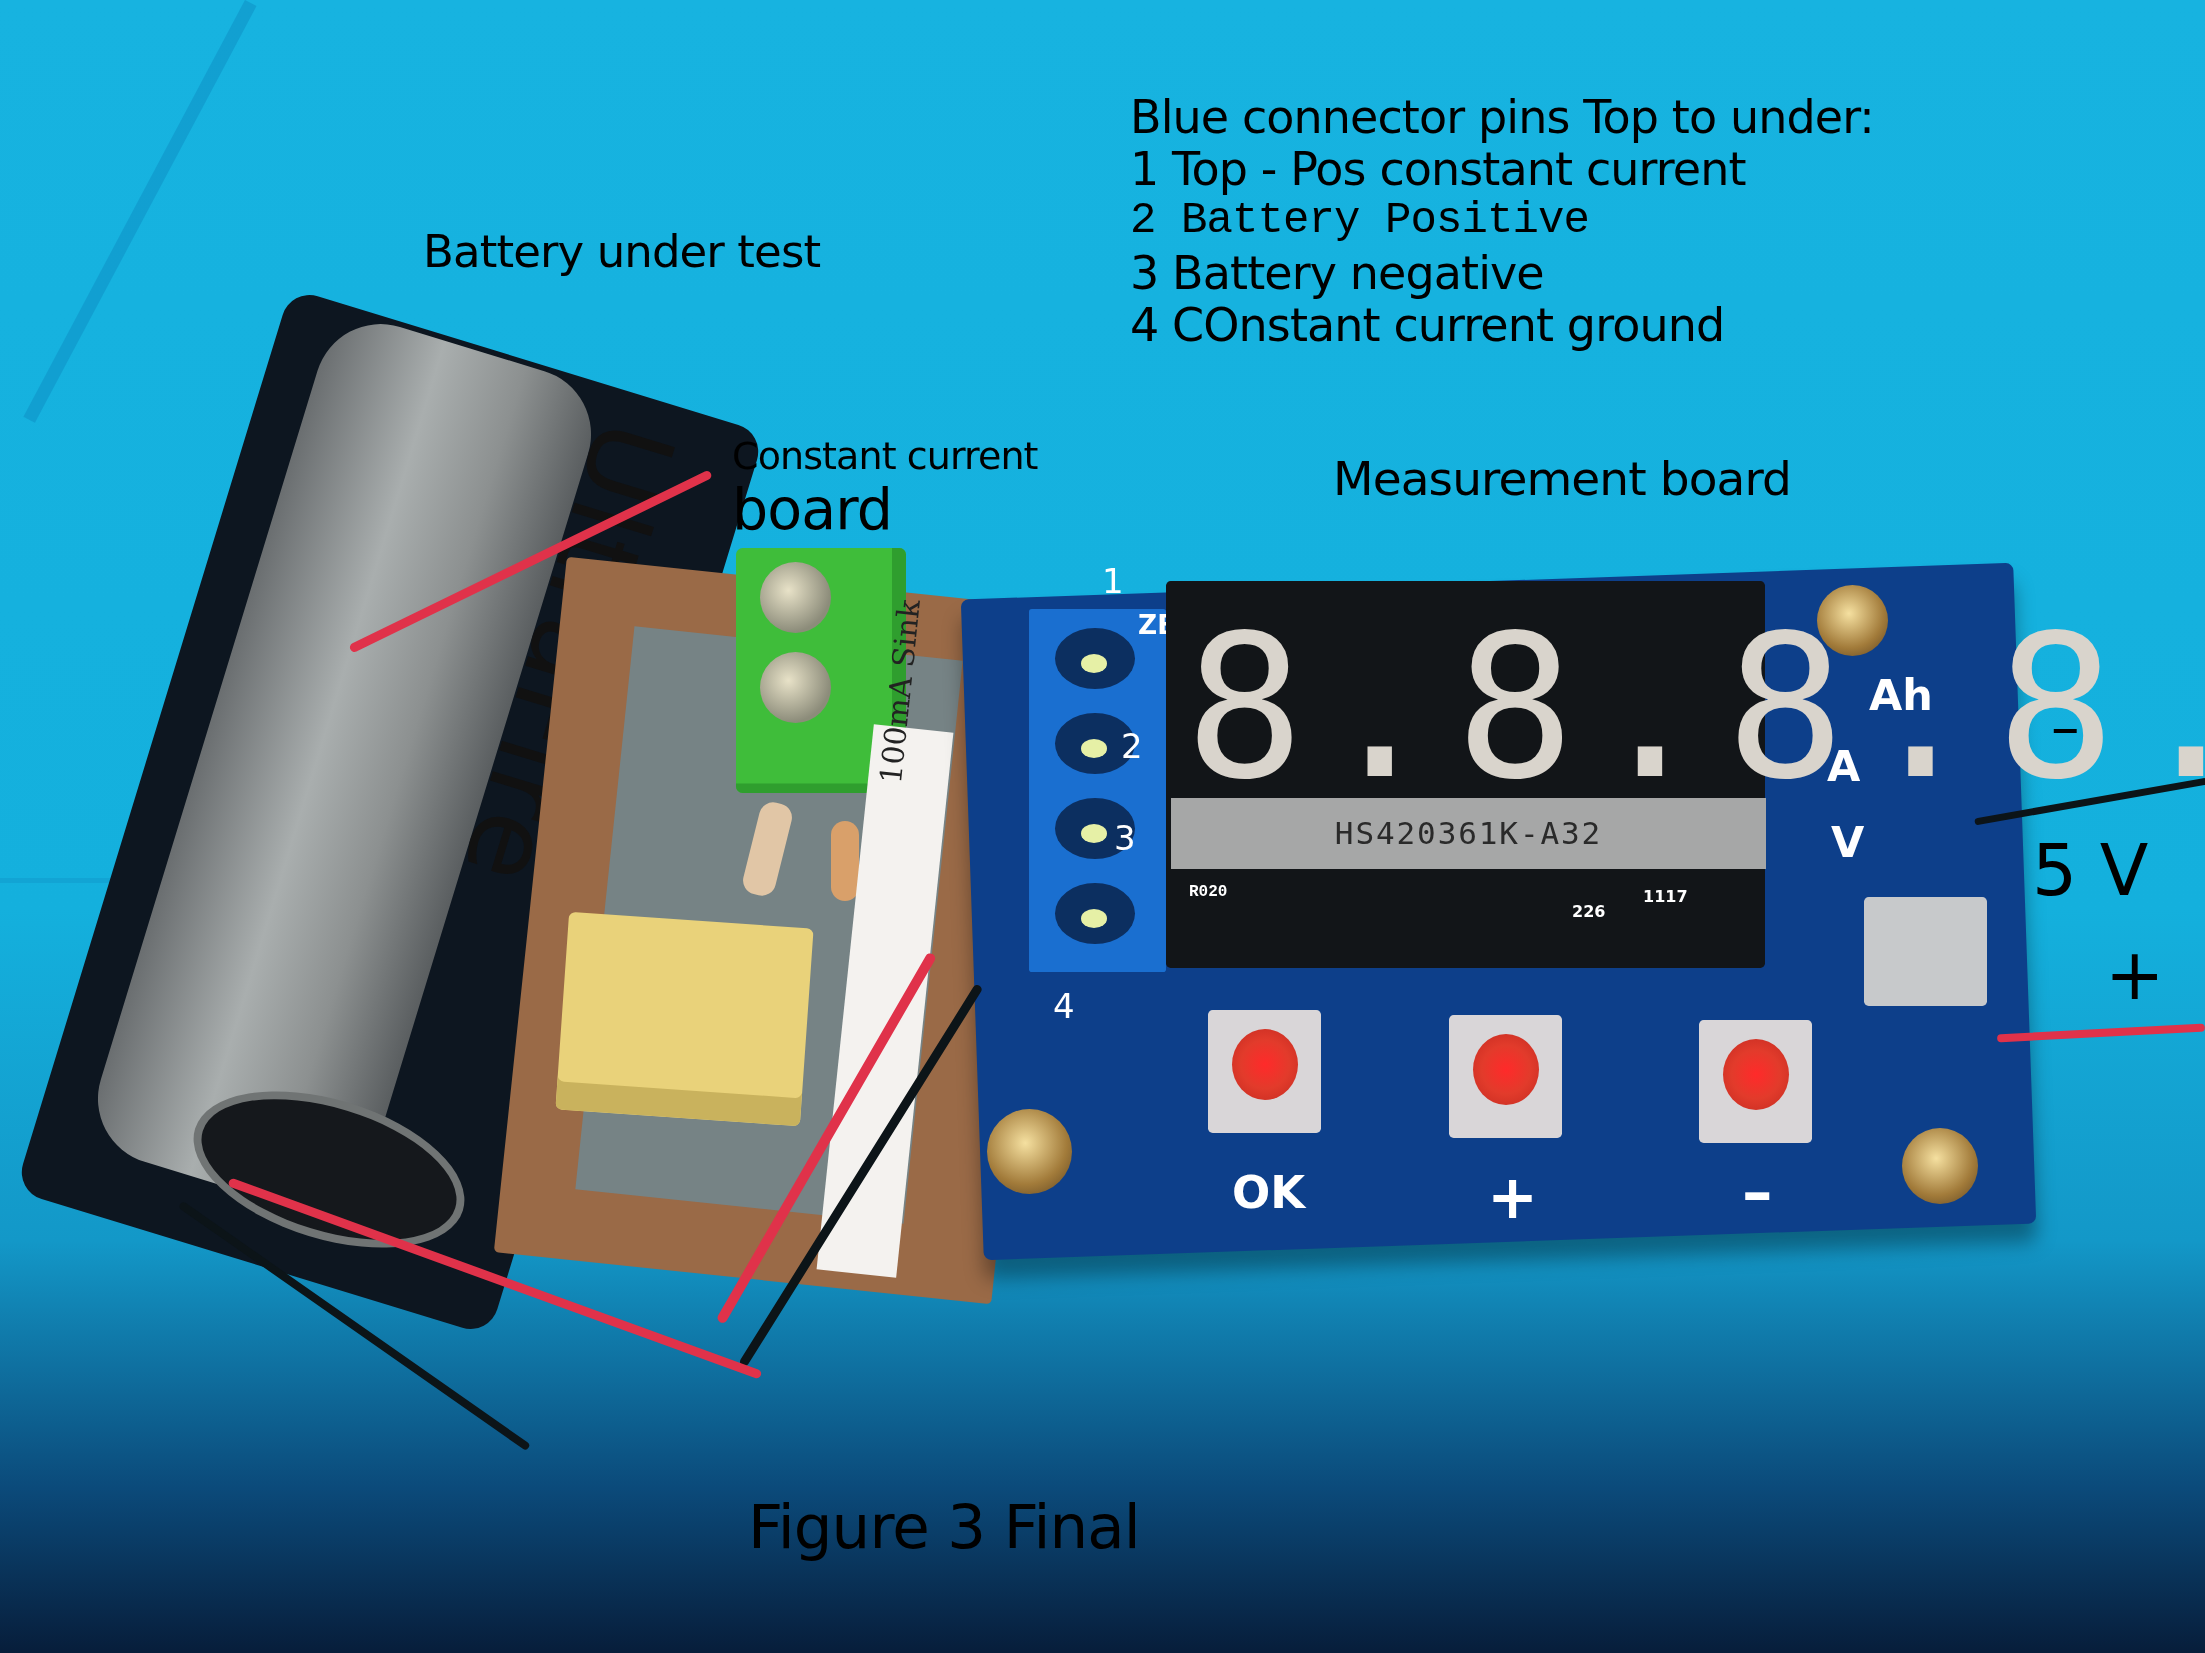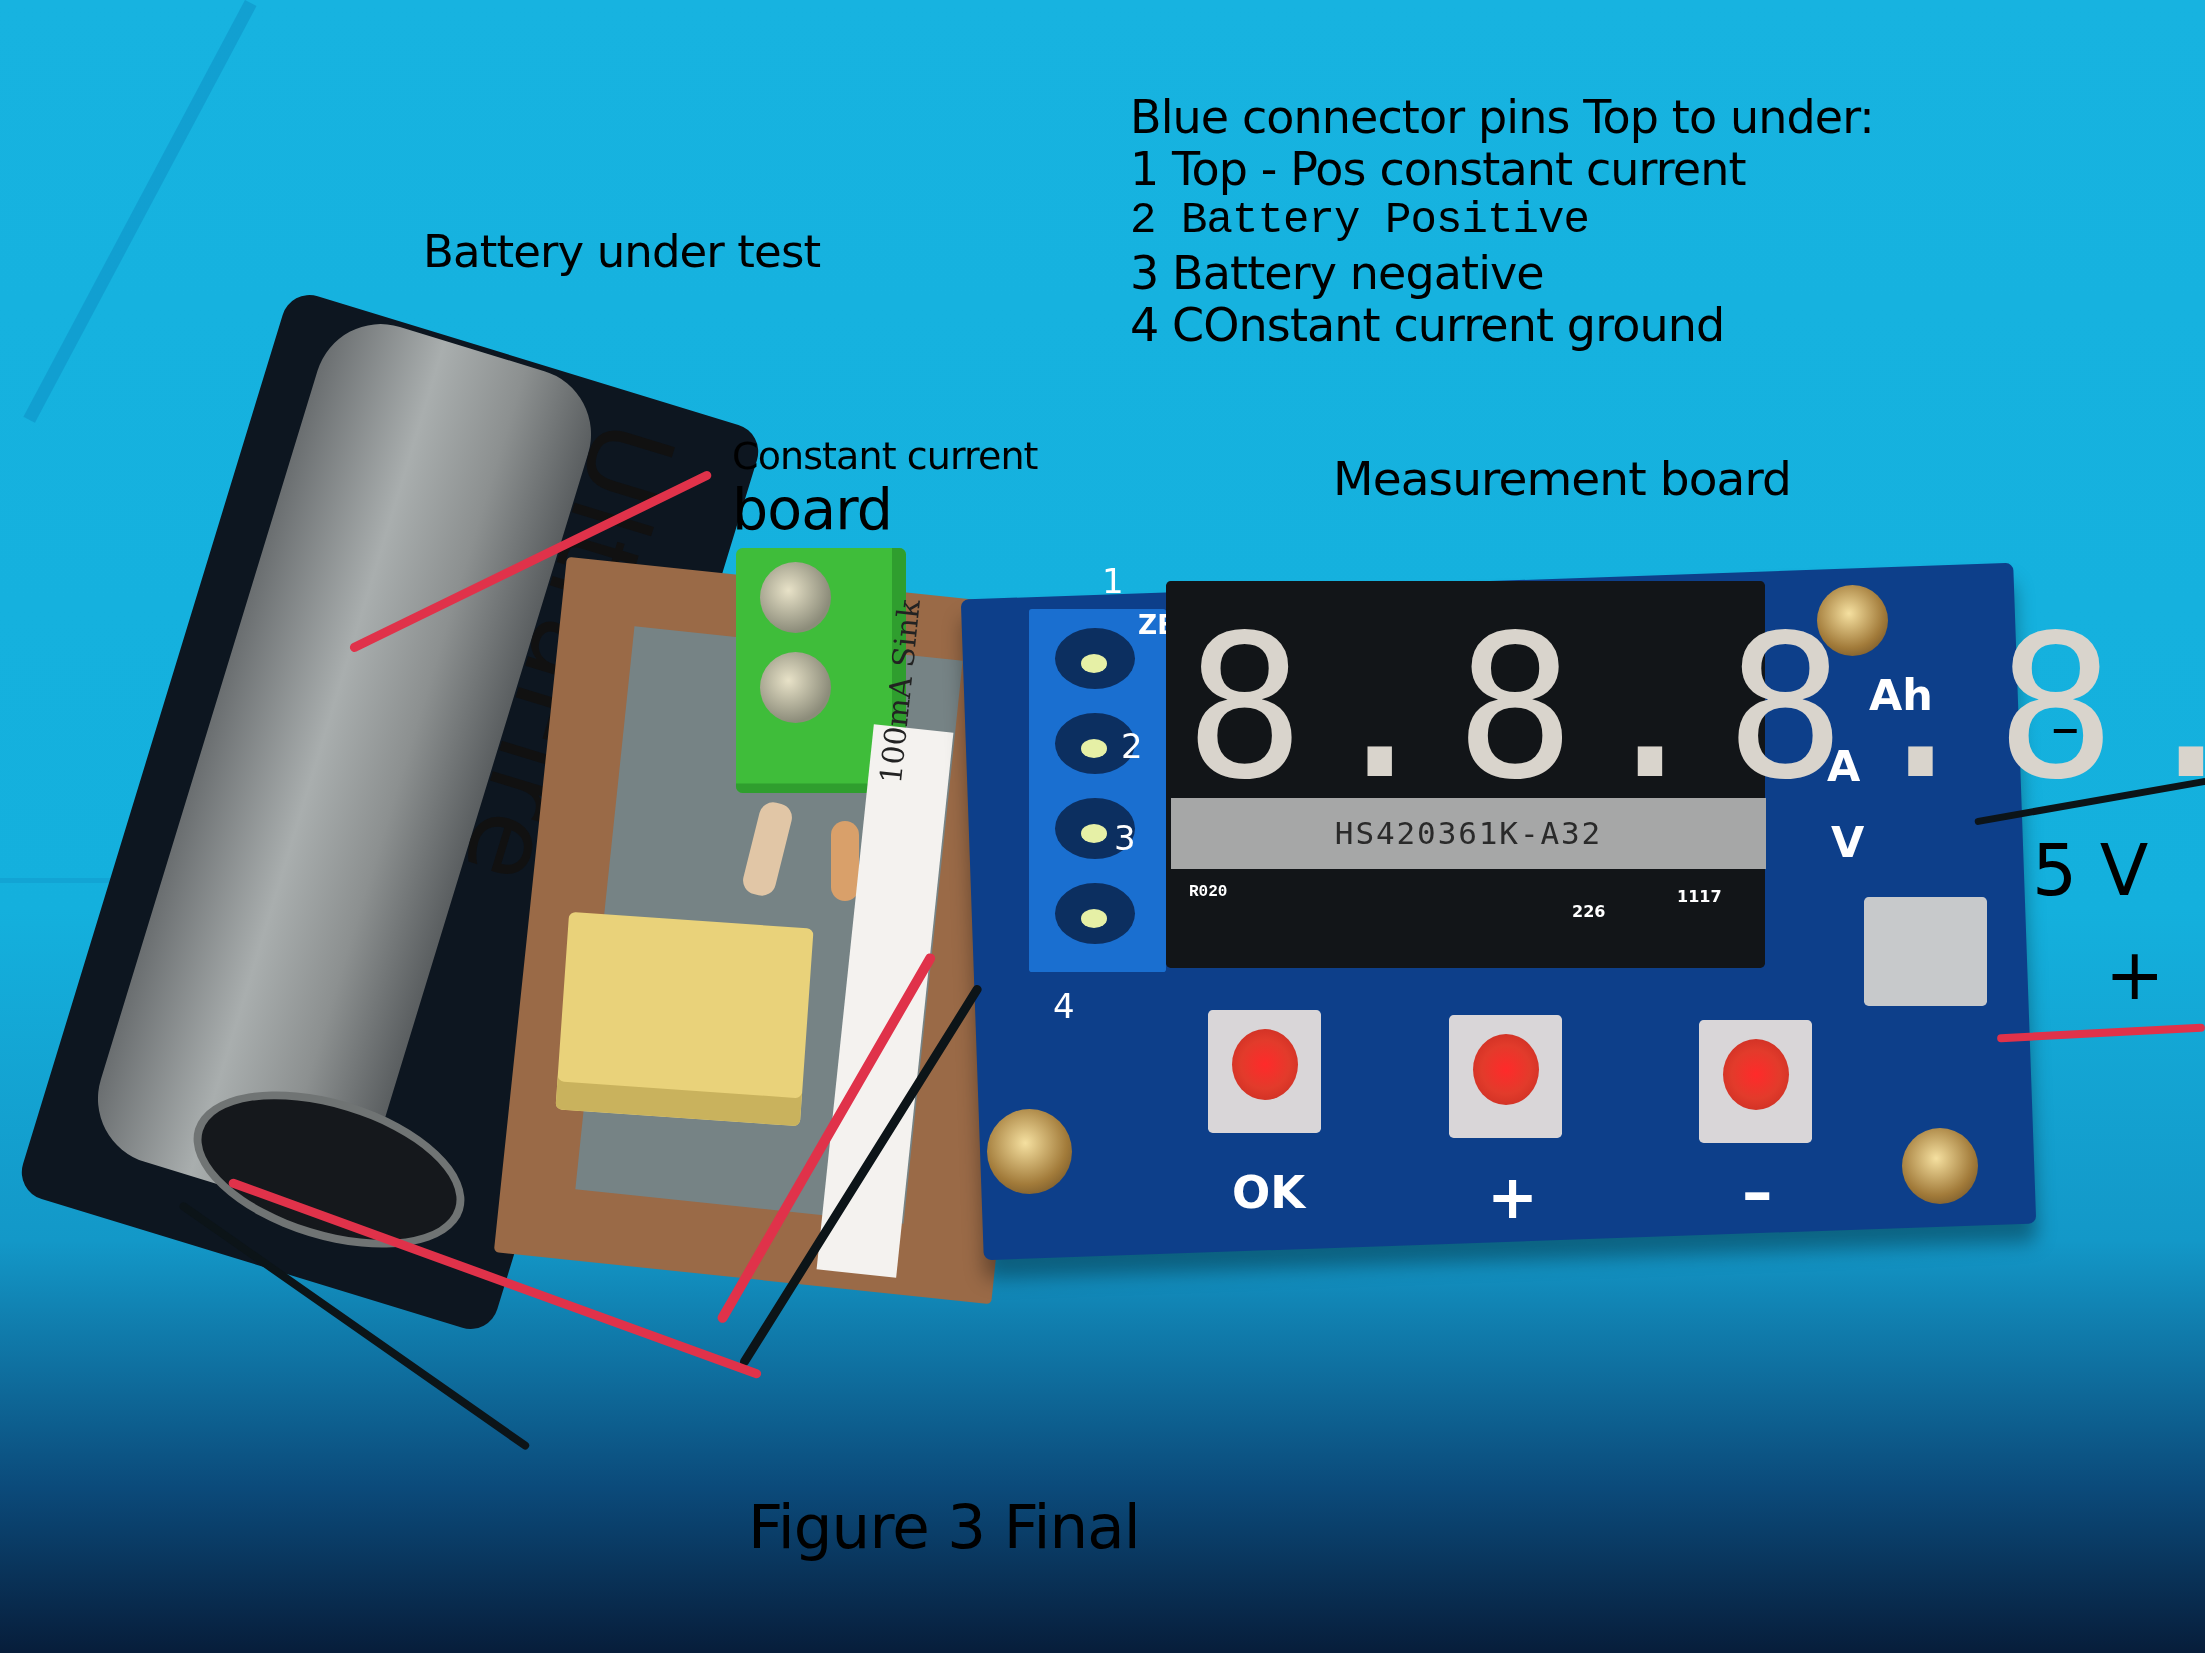--- a/index.html
+++ b/index.html
@@ -83,21 +83,21 @@
 
 <div class="display"></div>
 <div class="digits">8.8.8.8.</div>
 <div class="display-label">HS420361K-A32</div>
 
 <div class="unit-label" style="left:1869px;top:670px;">Ah</div>
 <div class="unit-label" style="left:1827px;top:741px;">A</div>
 <div class="unit-label" style="left:1831px;top:817px;">V</div>
 
 <div class="silk" style="left:1189px;top:883px;font-size:16px;font-family:Liberation Mono, monospace;">R020</div>
-<div class="silk" style="left:1677px;top:887px;font-size:16px;">1117</div>
+<div class="silk" style="left:1643px;top:887px;font-size:16px;">1117</div>
 <div class="silk" style="left:1572px;top:902px;font-size:16px;">226</div>
 
 <div class="btn" style="left:1208px;top:1010px;"></div>
 <div class="btn" style="left:1449px;top:1015px;"></div>
 <div class="btn" style="left:1699px;top:1020px;"></div>
 <div class="silk" style="left:1232px;top:1166px;font-size:45px;">OK</div>
 <div class="silk" style="left:1487px;top:1161px;font-size:61px;">+</div>
 <div class="silk" style="left:1742px;top:1156px;font-size:61px;">–</div>
 
 <div class="usb"></div>

